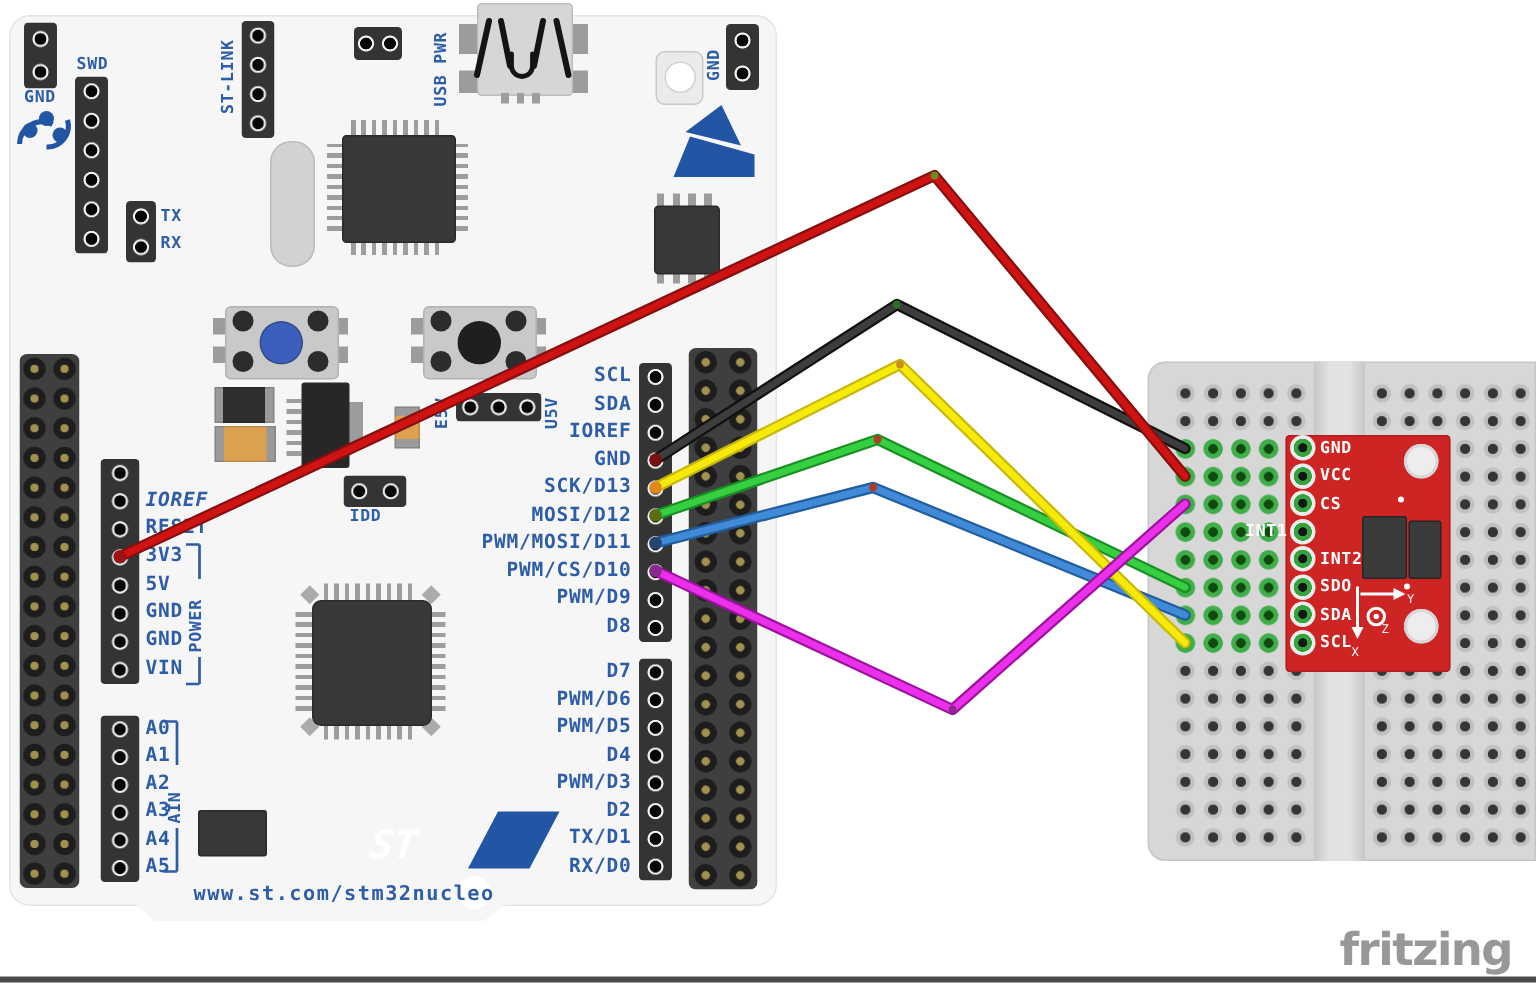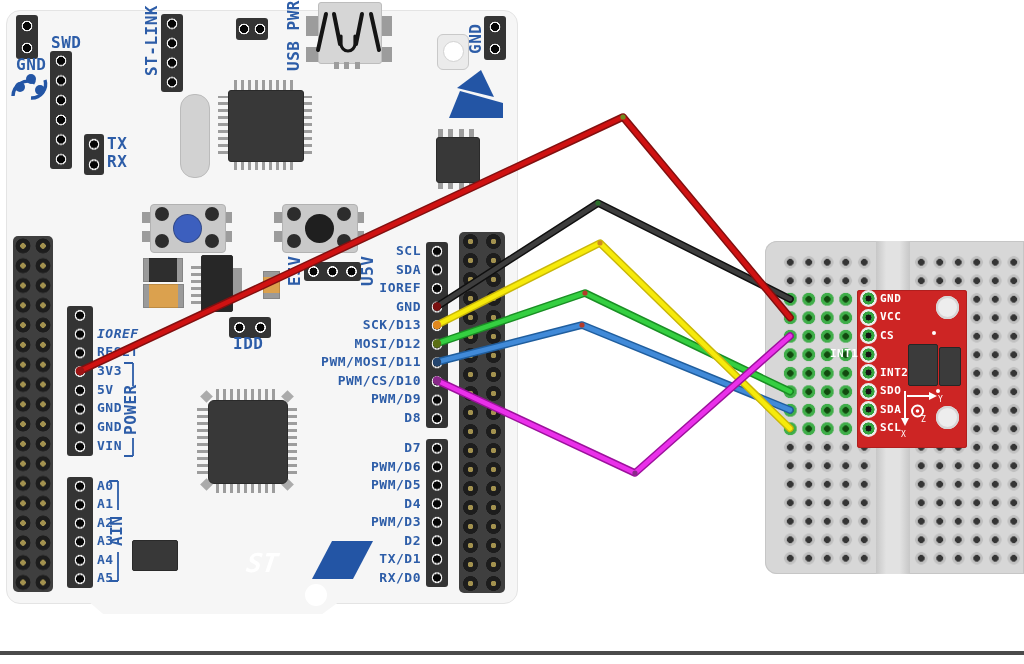--- a/index.html
+++ b/index.html
@@ -3,21 +3,21 @@
 <meta charset="utf-8">
 <style>
   html,body{margin:0;padding:0;background:#fff;}
   #stage{position:relative;width:1024px;height:664px;overflow:hidden;background:#ffffff;
          font-family:"DejaVu Sans Mono",monospace;}
   .abs{position:absolute;}
   
   .lbl{position:absolute;font:bold 13px "DejaVu Sans Mono",monospace;color:#2d5da8;
        white-space:nowrap;line-height:14px;letter-spacing:.5px;}
   .lbl-r{width:150px;text-align:right;}
-  .sm{font-size:16px;line-height:12px;text-align:center;}
+  .sm{font-size:11px;line-height:12px;}
   .vt{writing-mode:vertical-rl;transform:rotate(180deg);}
   .wlbl{position:absolute;font:bold 11px "DejaVu Sans Mono",monospace;color:#ffffff;
         white-space:nowrap;line-height:12px;letter-spacing:.5px;}
   
   .pcb{position:absolute;left:6px;top:10px;width:510px;height:592px;background:#f6f6f6;
        border:1px solid #e4e4e4;border-radius:14px;}
   .pcb-bump{position:absolute;left:88px;top:601px;width:252px;height:13px;background:#f6f6f6;
        clip-path:polygon(0 0,100% 0,93% 100%,6% 100%);}
   .hole{position:absolute;background:#ffffff;border-radius:50%;}
   
@@ -182,20 +182,21 @@
   <div class="lbl lbl-r" style="left:271px;top:441px;">D7</div>
   <div class="lbl lbl-r" style="left:271px;top:460px;">PWM/D6</div>
   <div class="lbl lbl-r" style="left:271px;top:478px;">PWM/D5</div>
   <div class="lbl lbl-r" style="left:271px;top:497px;">D4</div>
   <div class="lbl lbl-r" style="left:271px;top:515px;">PWM/D3</div>
   <div class="lbl lbl-r" style="left:271px;top:534px;">D2</div>
   <div class="lbl lbl-r" style="left:271px;top:552px;">TX/D1</div>
   <div class="lbl lbl-r" style="left:271px;top:571px;">RX/D0</div>
 
   <div class="chipbody" style="left:132px;top:540px;width:44px;height:29px;border-radius:2px;"></div>
+  <div class="lbl" style="left:129px;top:589px;letter-spacing:1px;font-size:13.5px;">www.st.com/stm32nucleo</div>
 
   <div class="bb"></div>
   <div class="bb-channel"></div>
   <div class="bb-holes" style="left:781px;top:253px;width:92px;height:314px;"></div>
   <div class="bb-holes" style="left:912px;top:253px;width:112px;height:314px;"></div>
   <div class="bb-green" style="left:781px;top:290px;width:74px;height:148px;"></div>
 
   <div class="bko"></div>
   <div class="mhole" style="left:936px;top:296px;"></div>
   <div class="mhole" style="left:936px;top:406px;"></div>
@@ -309,14 +310,15 @@
 
       <g>
         <path d="M80,371 L623,117 L790,317.5" stroke="#821010" stroke-width="7.5"></path>
         <path d="M80,371 L623,117 L790,317.5" stroke="#cf1212" stroke-width="4.6"></path>
         <circle cx="80" cy="371" r="4.4" fill="#9e1414" stroke="none"></circle>
         <circle cx="623" cy="117" r="2.6" fill="#6e8a1e" stroke="none"></circle>
       </g>
     </g>
   </svg>
 
+  <div class="watermark">fritzing</div>
   <div class="botline"></div>
 </div>
 
 </body></html>

